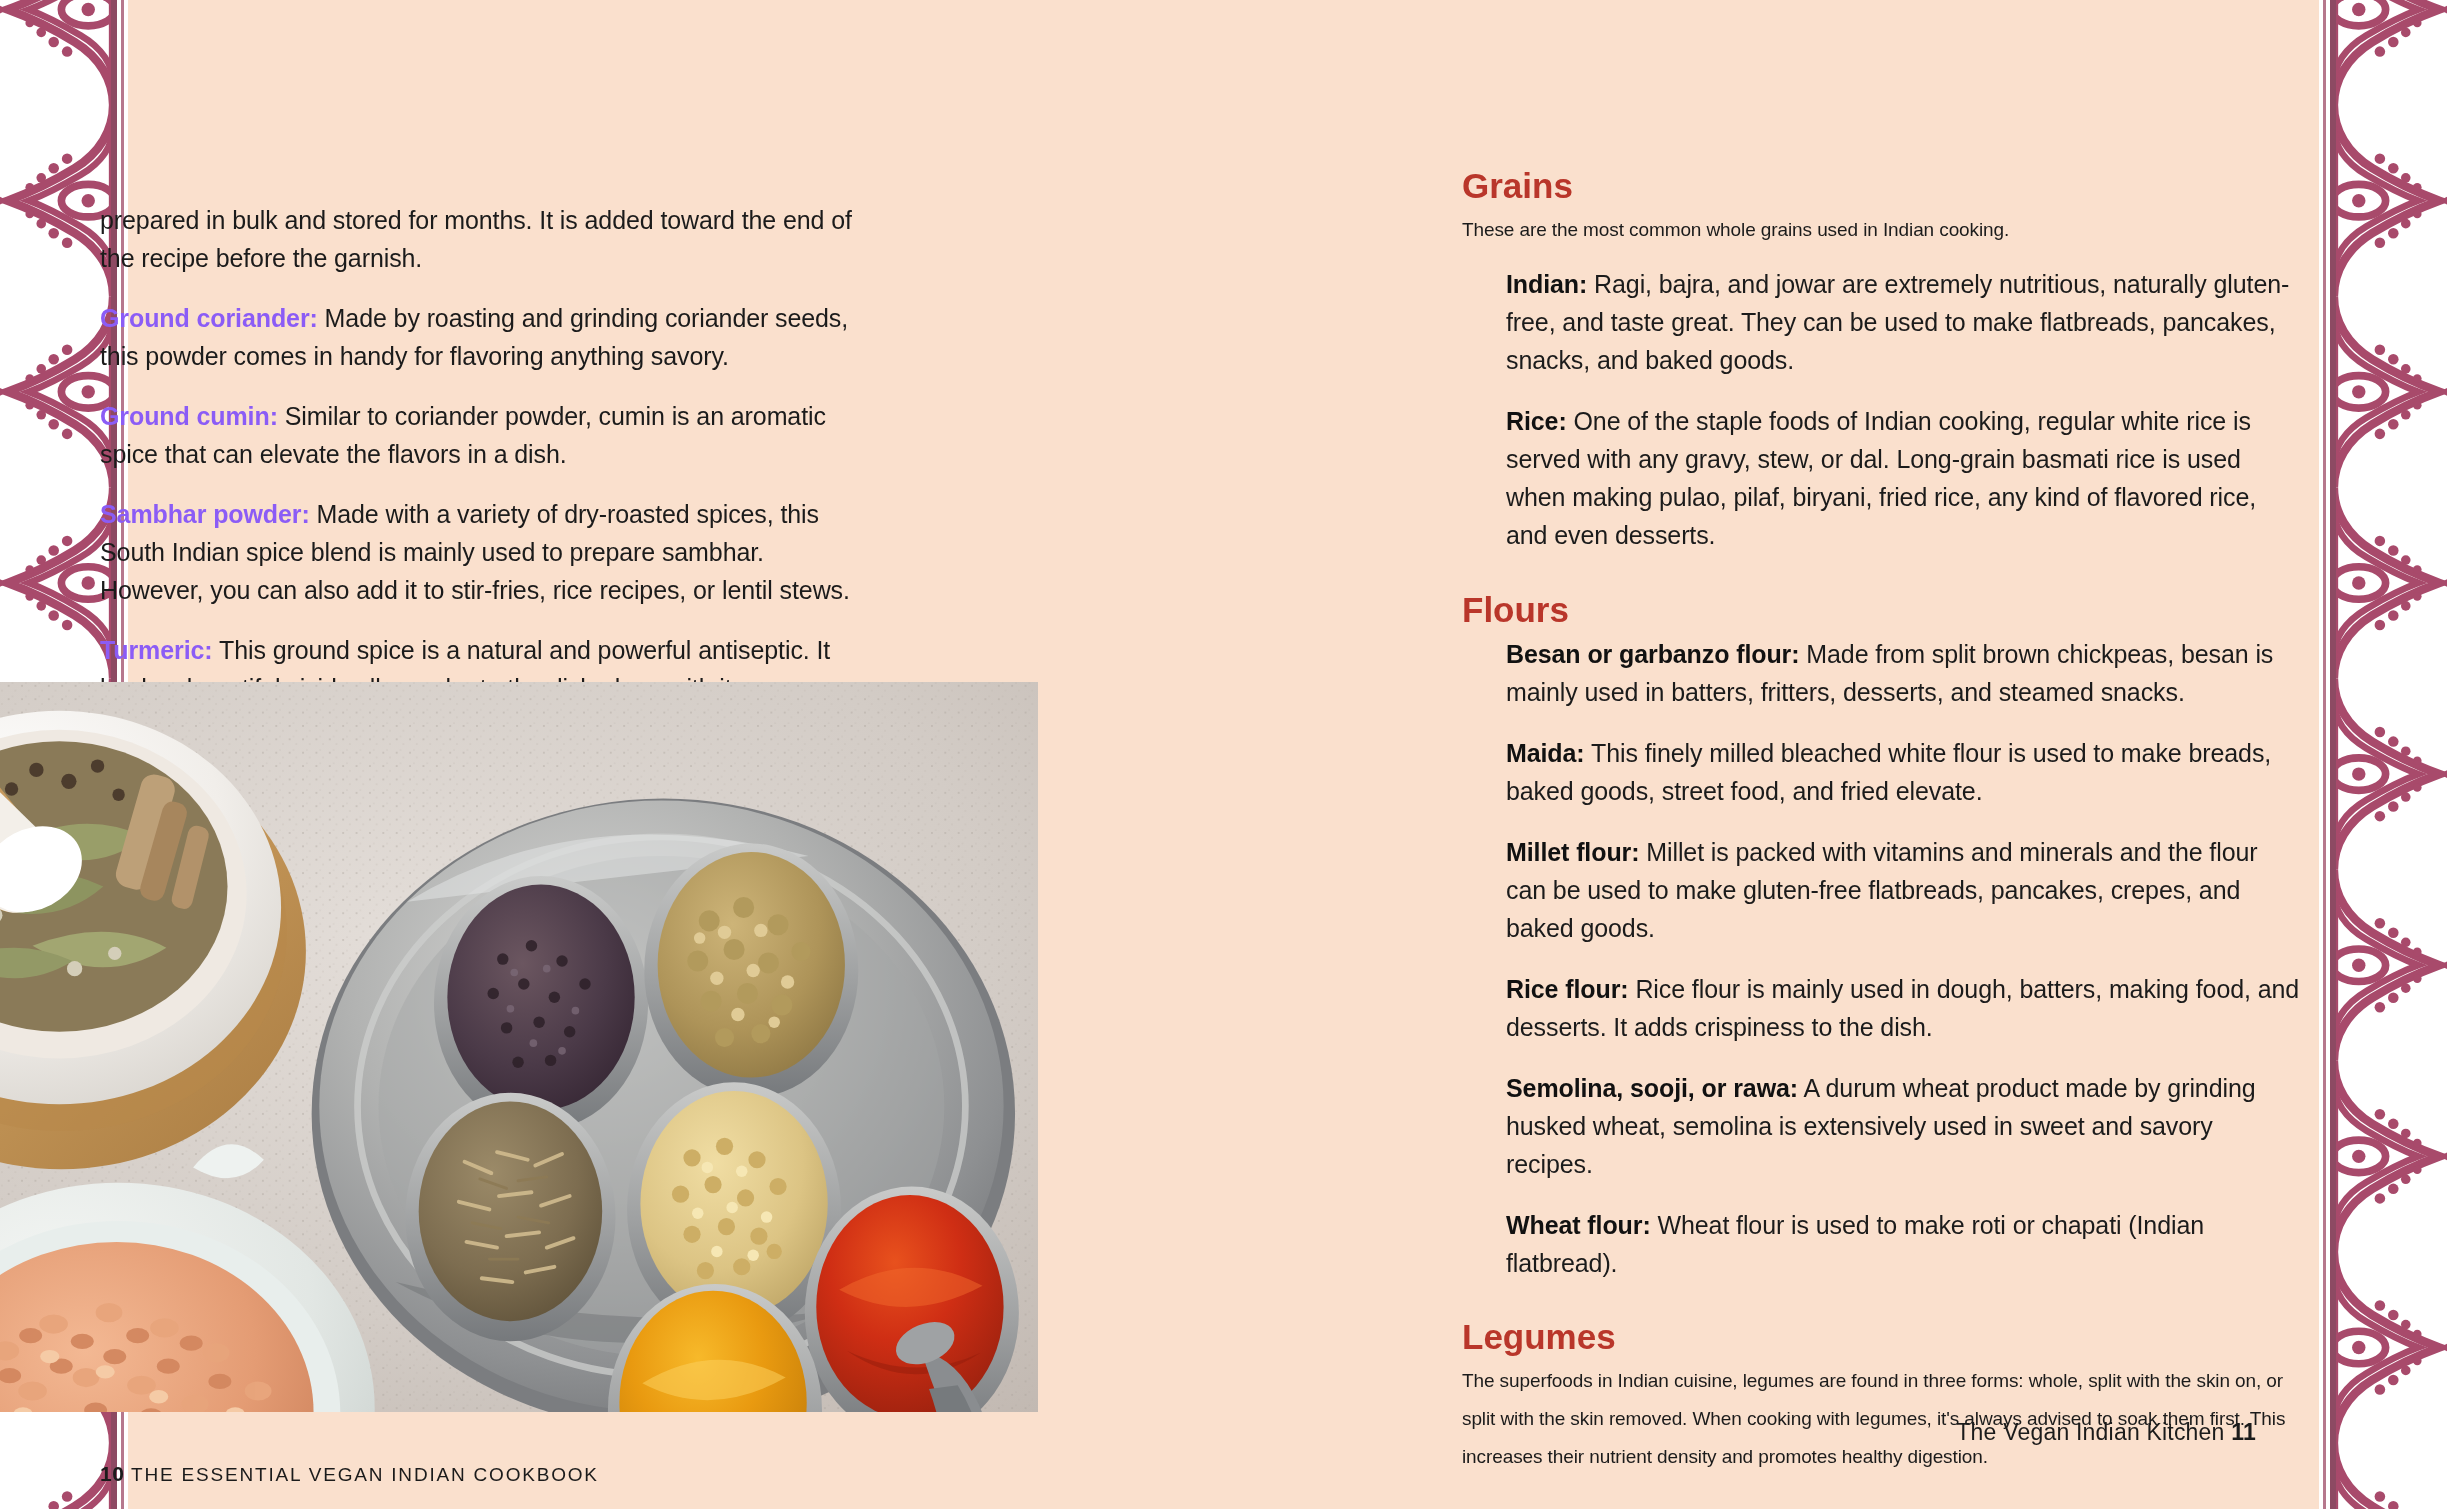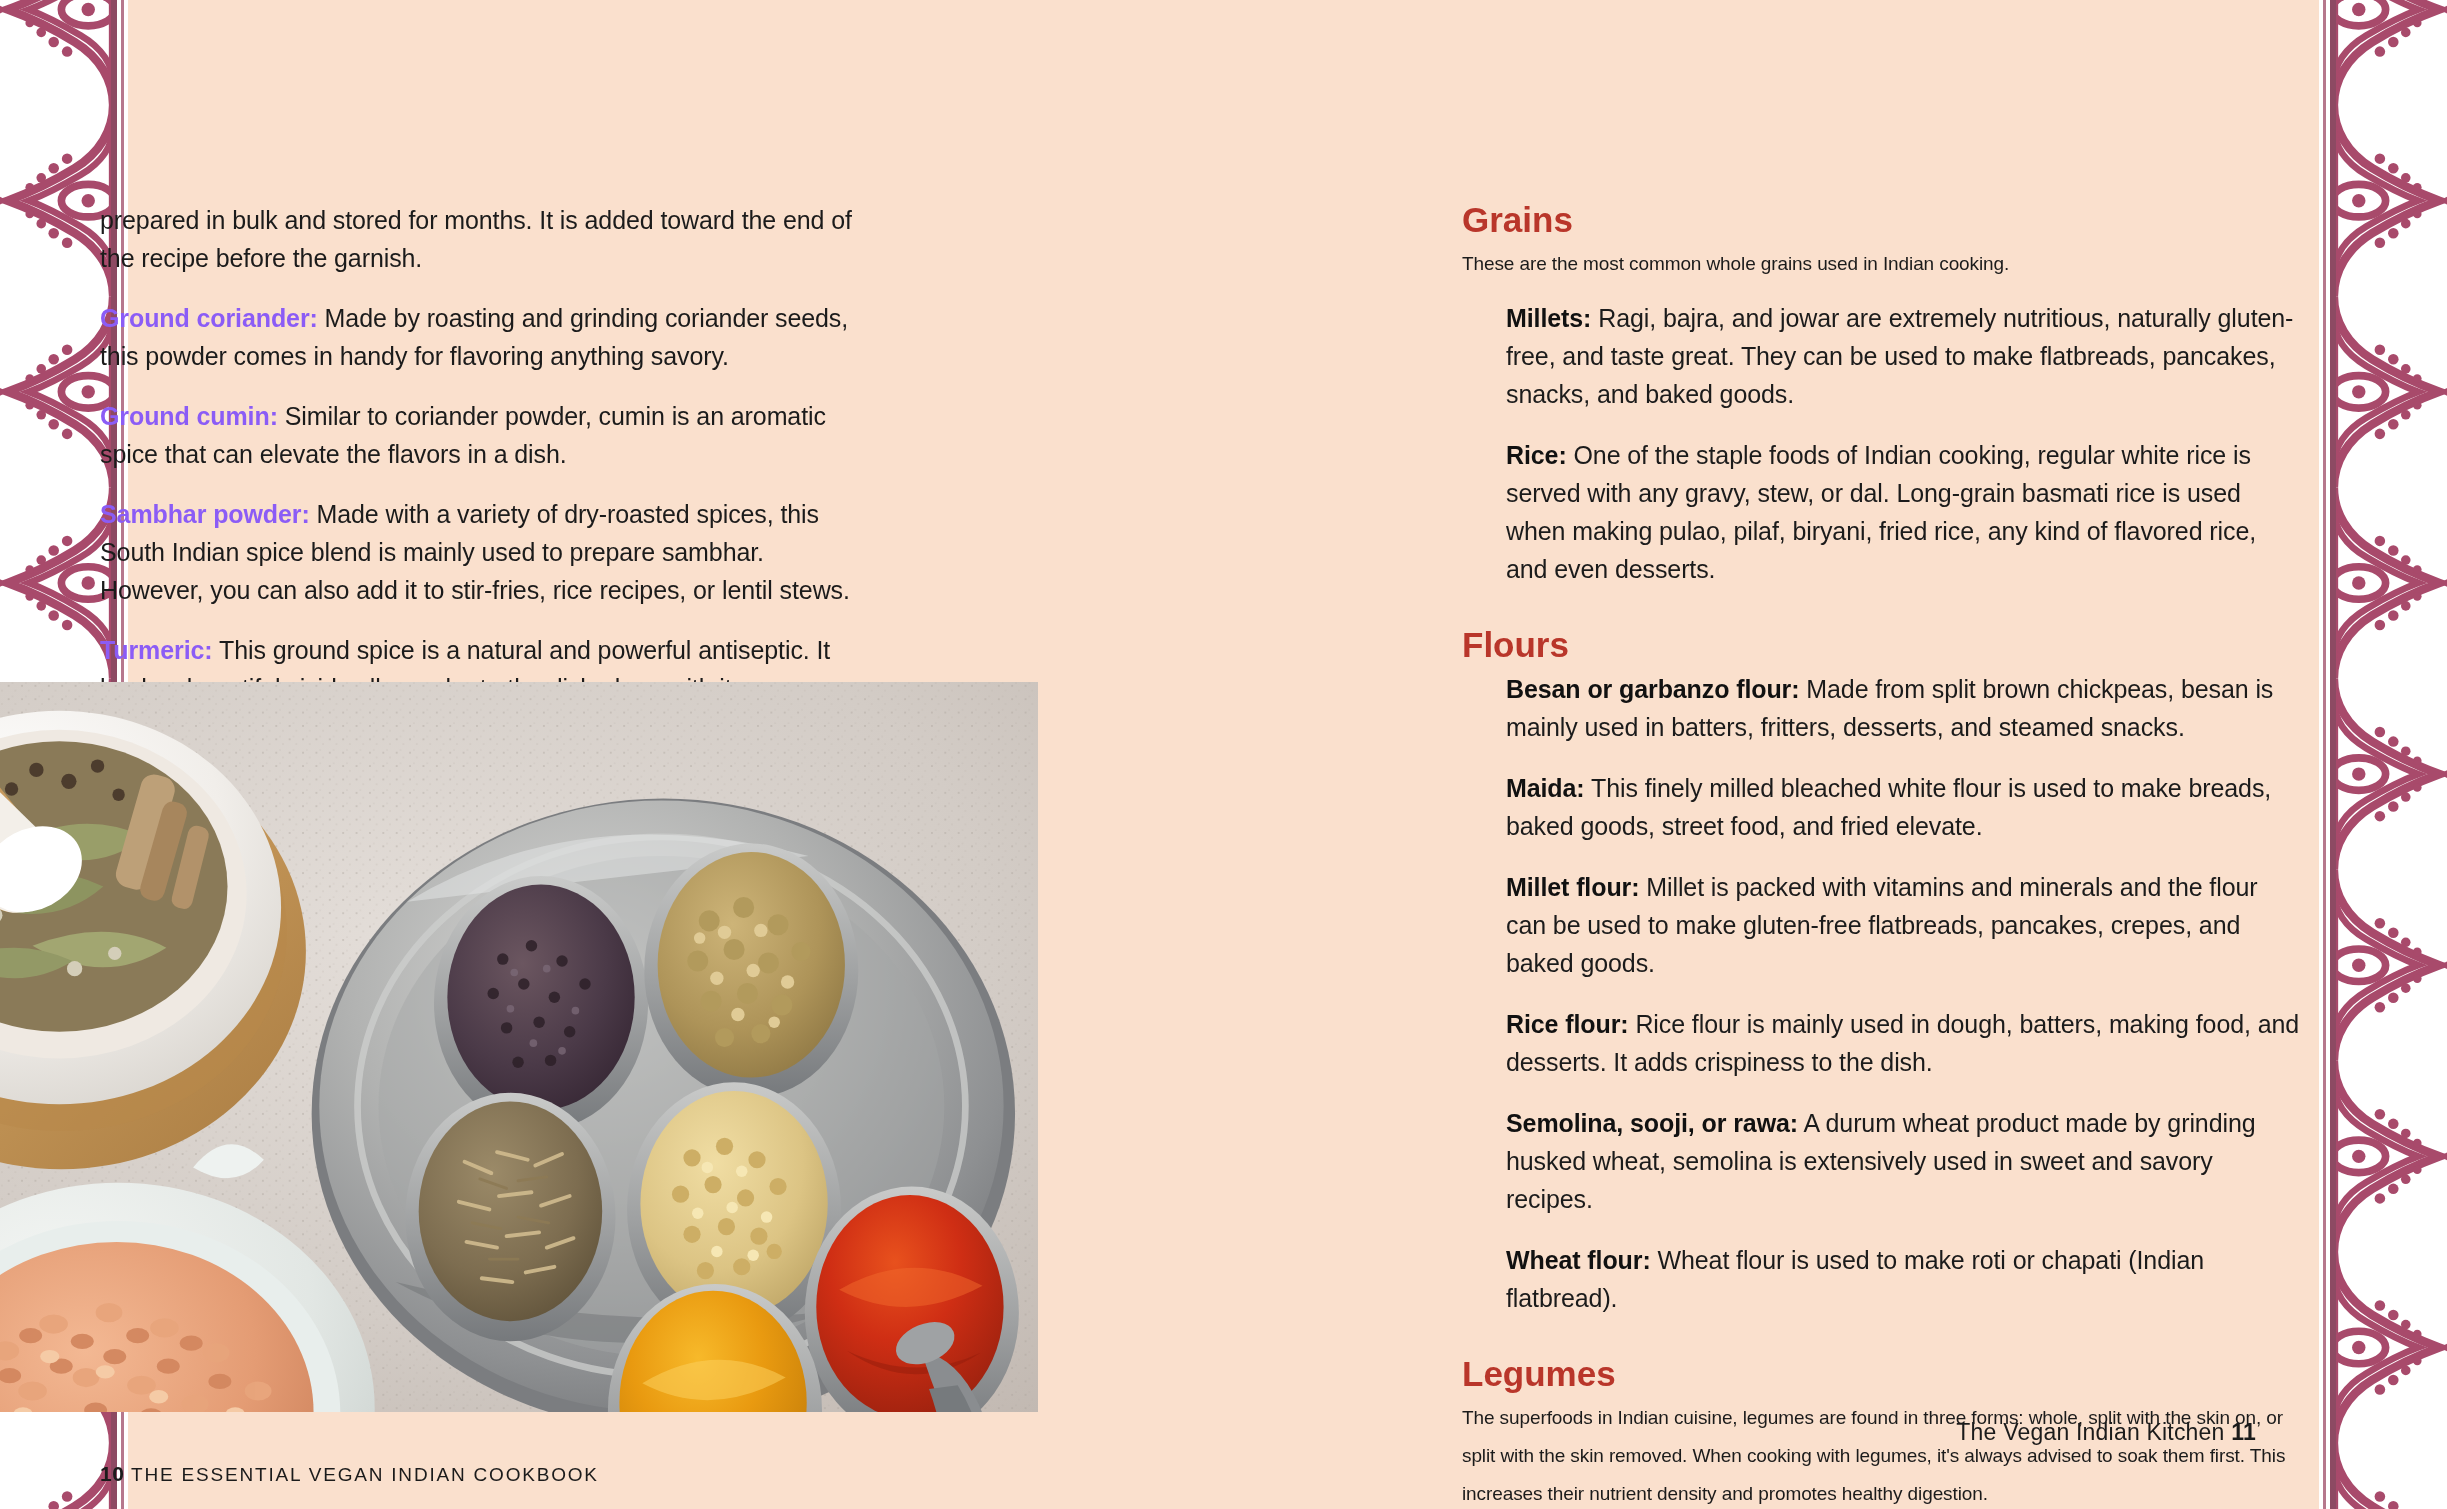--- a/index.html
+++ b/index.html
@@ -93,21 +93,21 @@
   .entry b{font-weight:700;color:#111;}
 
   h2.section{
     margin:0 0 1.9px 0;
     font-size:35px;
     line-height:46px;
     font-weight:700;
     color:#b9362a;
     letter-spacing:0px;
   }
-  .section-block{margin-bottom:32.5px;margin-top:34px;}
+  .section-block{margin-bottom:32.5px;}
   .section-block:last-child{margin-bottom:0;}
 
   
   .photo{
     position:absolute;
     left:-128px;          
     top:642px;
     width:1166px;
     height:730px;
     overflow:hidden;
@@ -555,21 +555,21 @@
   </div>
 
   <div class="page-right">
     <div class="col-right-text">
 
       <div class="section-block">
         <h2 class="section">Grains</h2>
         <p class="lead">These are the most common whole grains used in Indian cooking.</p>
 
         <div class="entry">
-          <b>Millets:</b><span> Ragi, bajra, and jowar are extremely nutritious, naturally gluten-free, and taste great. They can be used to make flatbreads, pancakes, snacks, and baked goods.</span>
+          <b>Indian:</b><span> Ragi, bajra, and jowar are extremely nutritious, naturally gluten-free, and taste great. They can be used to make flatbreads, pancakes, snacks, and baked goods.</span>
         </div>
         <div class="entry">
           <b>Rice:</b><span> One of the staple foods of Indian cooking, regular white rice is served with any gravy, stew, or dal. Long-grain basmati rice is used when making pulao, pilaf, biryani, fried rice, any kind of flavored rice, and even desserts.</span>
         </div>
       </div>
 
       <div class="section-block">
         <h2 class="section">Flours</h2>
 
         <div class="entry">

